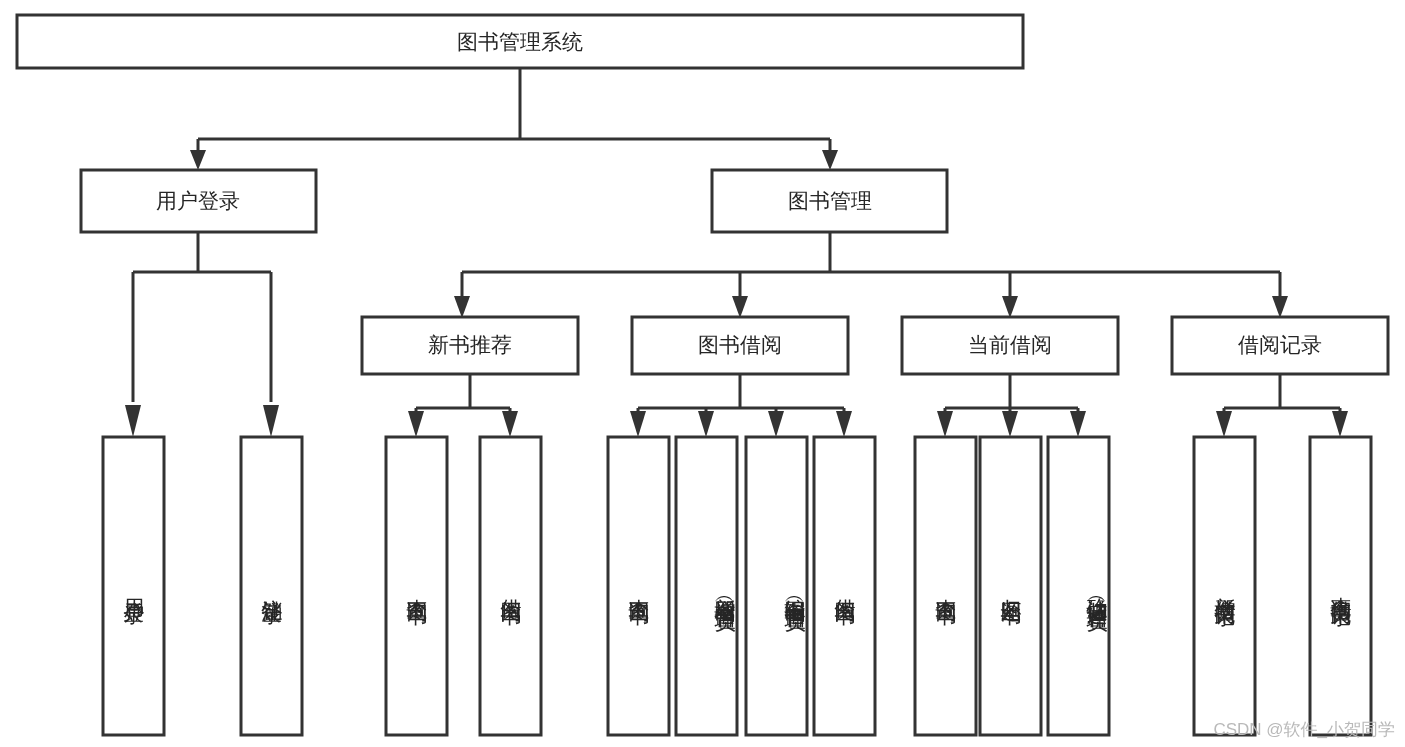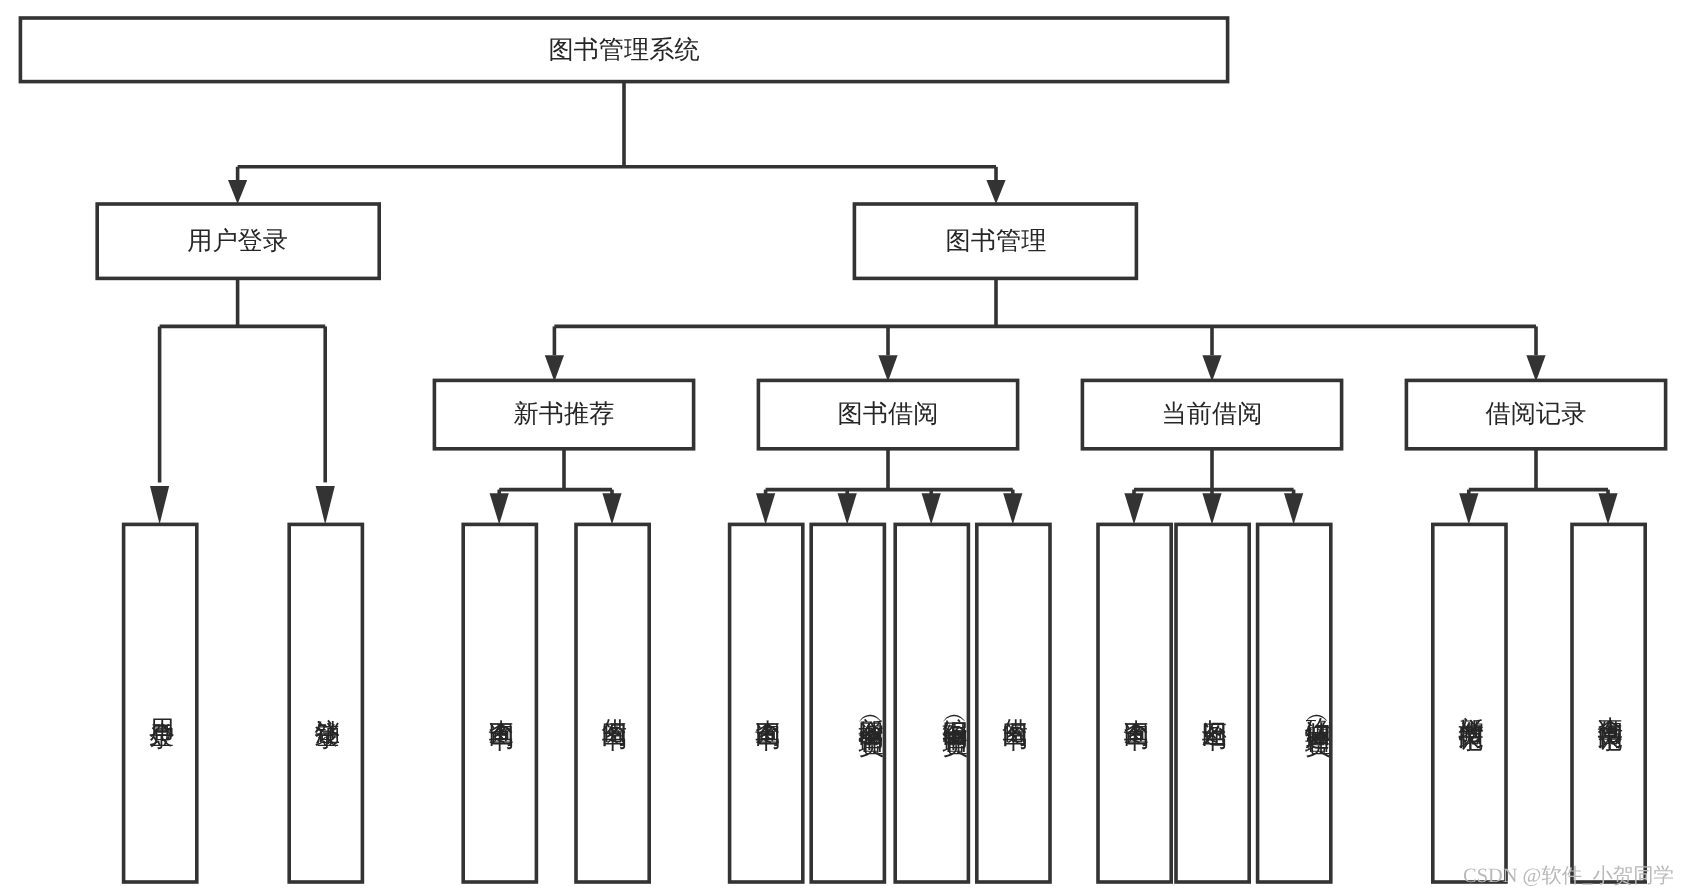--- a/index.html
+++ b/index.html
@@ -60,21 +60,21 @@
     display: flex;
     align-items: center;
     justify-content: center;
     white-space: nowrap;
     pointer-events: none;
   }
   .watermark {
     position: absolute;
     right: 10px;
     bottom: 6px;
-    font-family: Liberation Serif, serif;
+    font-family: Liberation Sans, sans-serif;
     font-size: 17px;
     color: #b9b9b9;
     white-space: nowrap;
   }
 </style>
 </head>
 <body>
 
 <div id="diagram-root">
 

